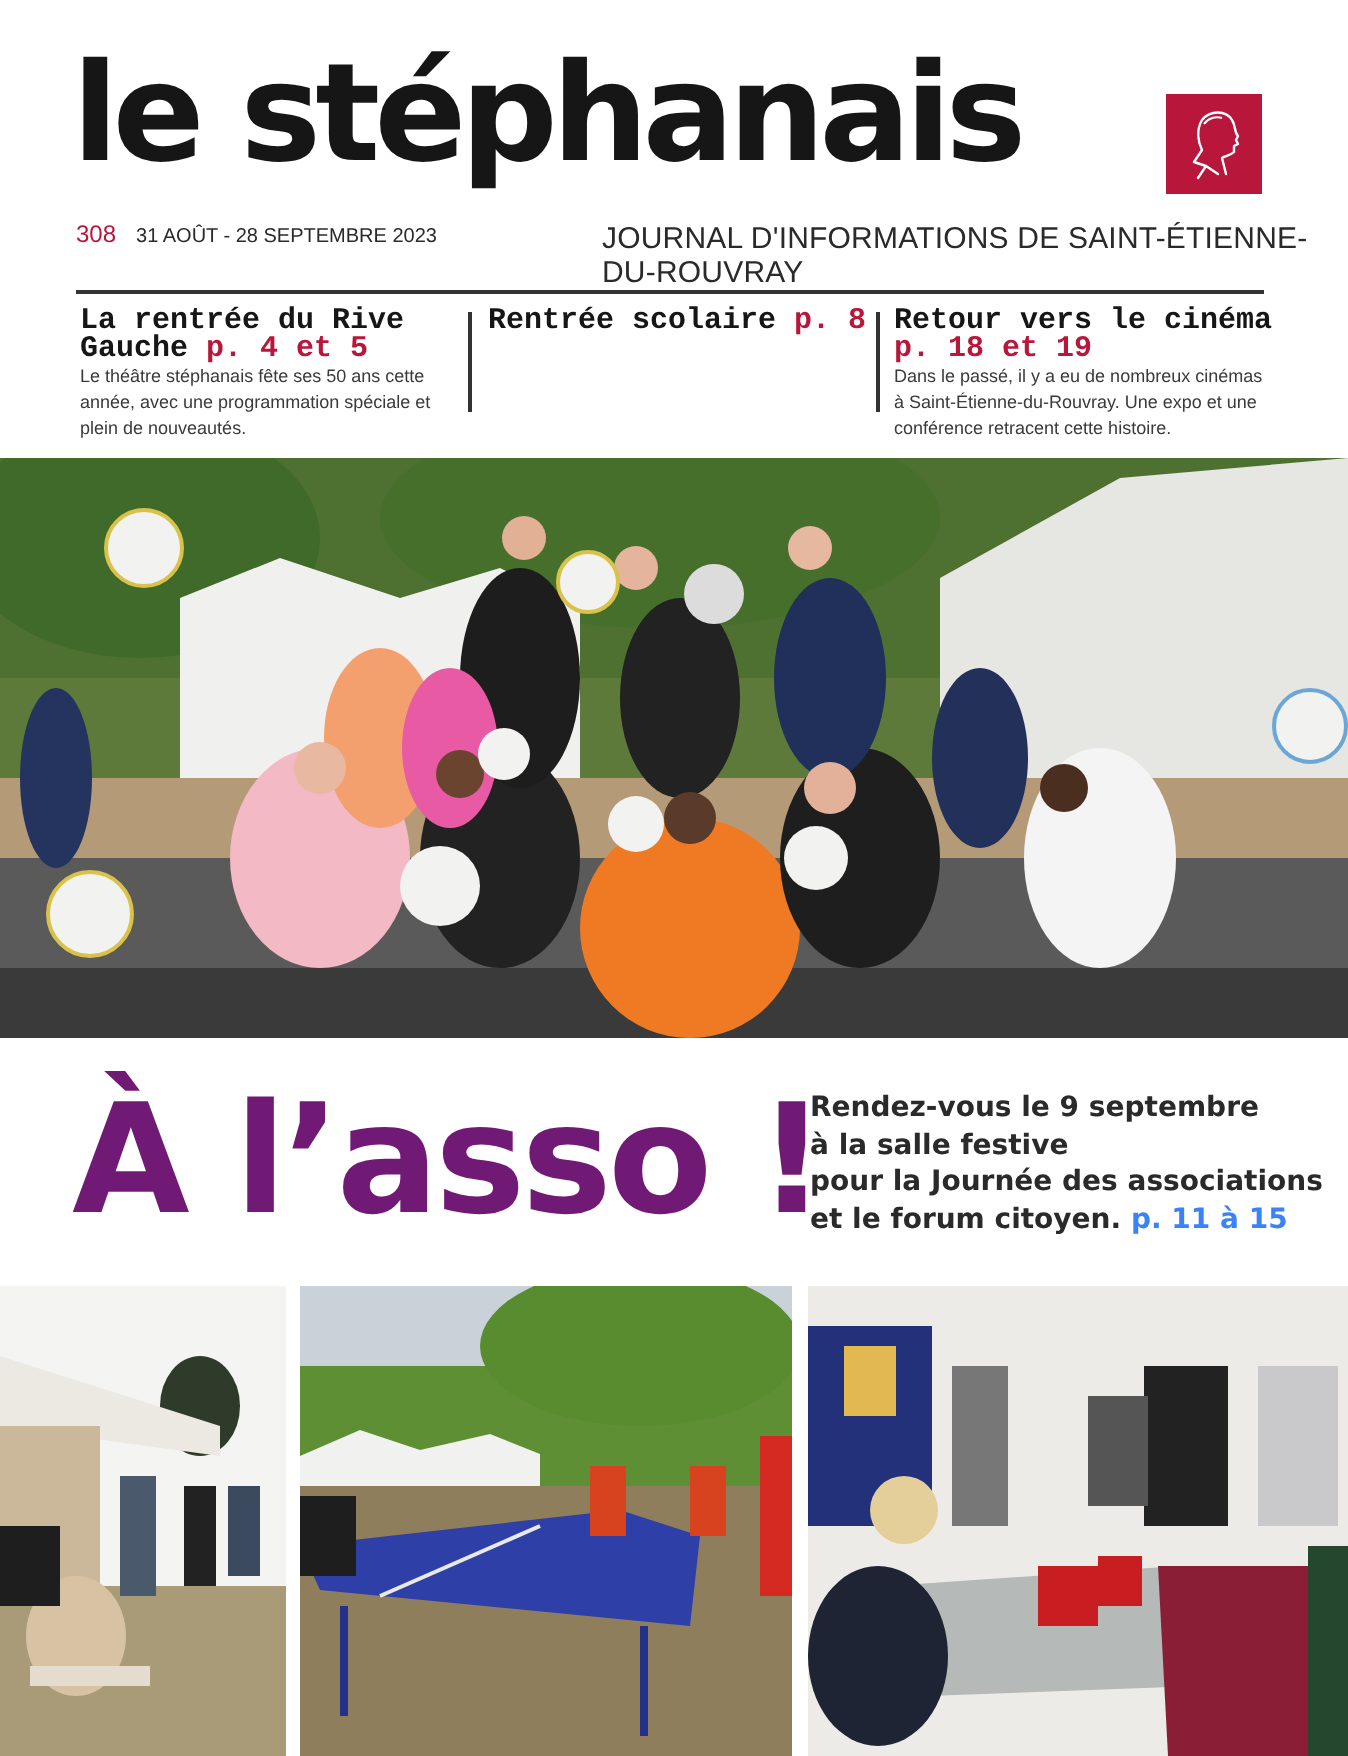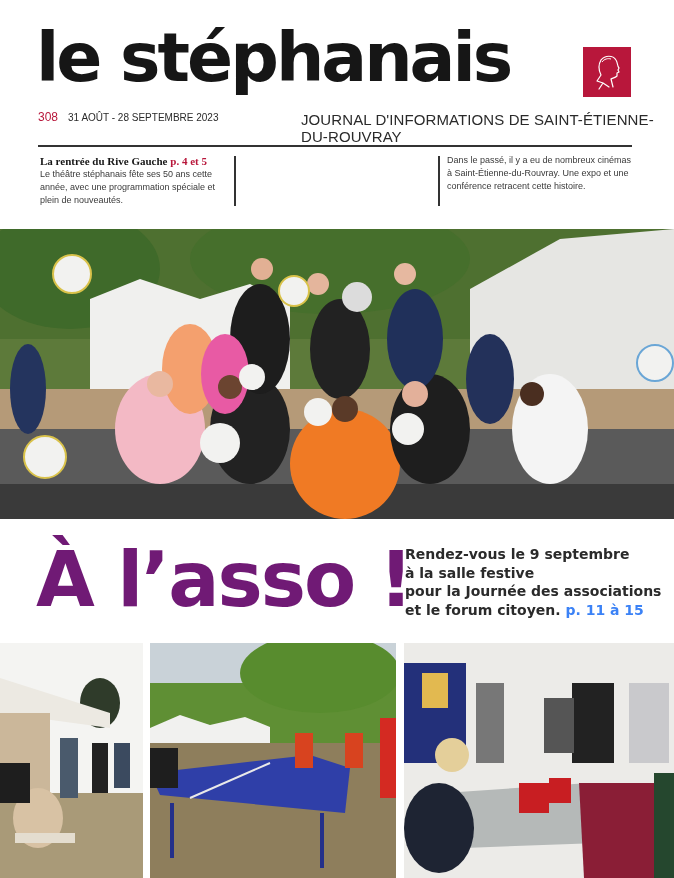--- a/index.html
+++ b/index.html
@@ -7,21 +7,21 @@
          font-family:"Liberation Sans", sans-serif; color:#1a1a1a; }
   .masthead-title { position:absolute; left:36px; top:8px; font-family:"DejaVu Sans", sans-serif;
          font-weight:bold; font-size:68px; letter-spacing:-3px; line-height:100px; color:#161616; }
   .logo { position:absolute; left:583px; top:47px; width:48px; height:50px; background:#b8173b; }
   .logo svg { width:48px; height:50px; display:block; }
   .issue-line { position:absolute; left:38px; top:110px; font-size:10px; color:#2a2a2a; }
   .issue-num { color:#b8173b; font-weight:normal; font-size:12px; margin-right:10px; }
   .tagline { position:absolute; left:301px; top:111px; font-size:15px; color:#2a2a2a; letter-spacing:0.1px; }
   .rule { position:absolute; left:38px; top:145px; width:594px; height:1.5px; background:#333; }
   .teaser { position:absolute; top:154px; font-size:9px; line-height:13px; color:#3a3a3a; }
-  .teaser h3 { margin:0; font-family:Liberation Serif, serif; font-size:11px; line-height:14px; font-weight:bold; color:#161616; }
+  .teaser h3 { margin:0; font-family:Liberation Mono, monospace; font-size:15px; line-height:14px; font-weight:bold; color:#161616; }
   .teaser .pg { color:#b8173b; }
   .vsep { position:absolute; top:156px; width:1.5px; height:50px; background:#333; }
   .hero { position:absolute; left:0; top:229px; width:674px; height:290px; overflow:hidden; background:#6d7a55; }
   .hero svg { display:block; }
   .headline { position:absolute; left:36px; top:530px; font-family:"DejaVu Sans", sans-serif; font-weight:bold;
               font-size:76px; line-height:100px; color:#701a75; letter-spacing:-2px; }
   .sub { position:absolute; left:405px; top:545px; font-family:"DejaVu Sans", sans-serif; font-size:14px; line-height:18.5px;
          font-weight:bold; color:#2a2a2a; }
   .sub .pg { color:#3b82f6;margin-top:17px; }
   .photo { position:absolute; top:643px; height:235px; overflow:hidden; }
@@ -42,23 +42,25 @@
 </div>
 <div class="tagline">JOURNAL D'INFORMATIONS DE SAINT-ÉTIENNE-DU-ROUVRAY</div>
 <div class="rule"></div>
 
 <div class="teaser" style="left:40px; width:190px;">
   <h3><span>La rentrée du Rive Gauche </span><span class="pg">p. 4 et 5</span></h3>
   <div>Le théâtre stéphanais fête ses 50 ans cette année, avec une programmation spéciale et plein de nouveautés.</div>
 </div>
 <div class="vsep" style="left:234px;"></div>
 <div class="teaser" style="left:244px; width:190px;">
+  <h3><span>Rentrée scolaire </span><span class="pg">p. 8</span></h3>
 </div>
 <div class="vsep" style="left:438px;"></div>
 <div class="teaser" style="left:447px; width:190px;">
+  <h3><span>Retour vers le cinéma </span><span class="pg">p. 18 et 19</span></h3>
   <div>Dans le passé, il y a eu de nombreux cinémas à Saint-Étienne-du-Rouvray. Une expo et une conférence retracent cette histoire.</div>
 </div>
 
 <div class="hero">
   <svg width="674" height="290" viewBox="0 0 674 290">
     <rect width="674" height="290" fill="#5d7a3a"></rect>
     <rect x="0" y="0" width="674" height="110" fill="#4e7030"></rect>
     <ellipse cx="70" cy="40" rx="90" ry="60" fill="#3f6a2a"></ellipse>
     <ellipse cx="330" cy="30" rx="140" ry="55" fill="#466f2c"></ellipse>
     <path d="M470 60 L560 10 L674 0 L674 200 L470 200 Z" fill="#e6e6e3"></path>

